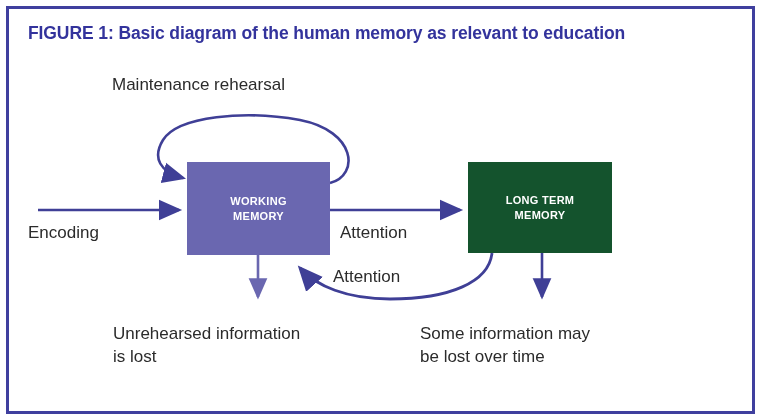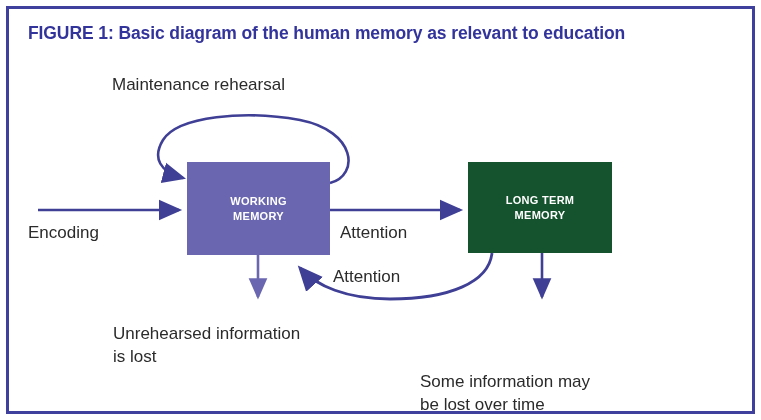--- a/index.html
+++ b/index.html
@@ -102,21 +102,20 @@
   }
   #label-unrehearsed {
     left: 113px;
     top: 323px;
     width: 270px;
   }
   #label-some-info {
     left: 420px;
     top: 323px;
     width: 270px;
-    margin-top: 48px;
   }
 </style>
 </head>
 <body>
 
 <div id="figure-frame">
 
   <div class="frame-border"></div>
 
   <div id="figure-title">FIGURE 1: Basic diagram of the human memory as relevant to education</div>

